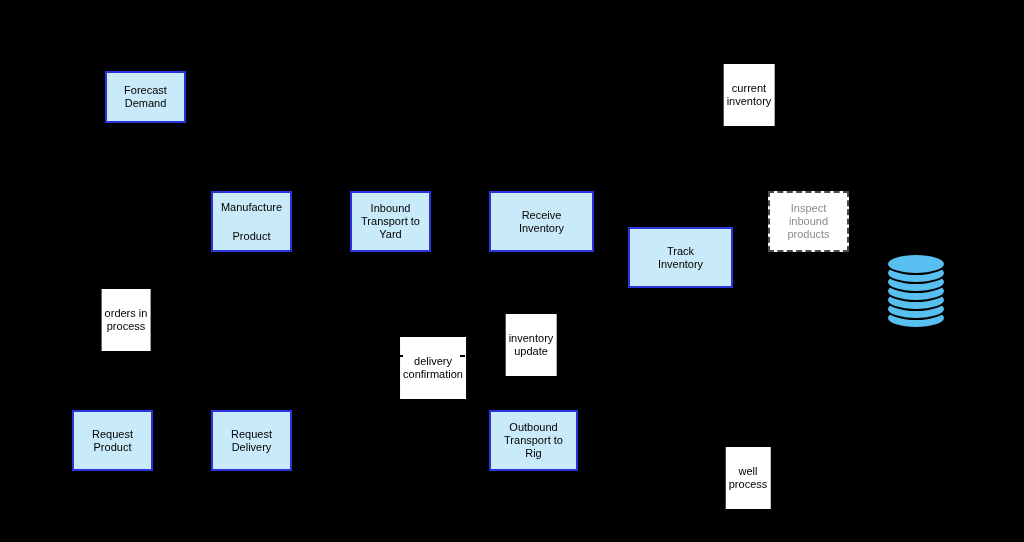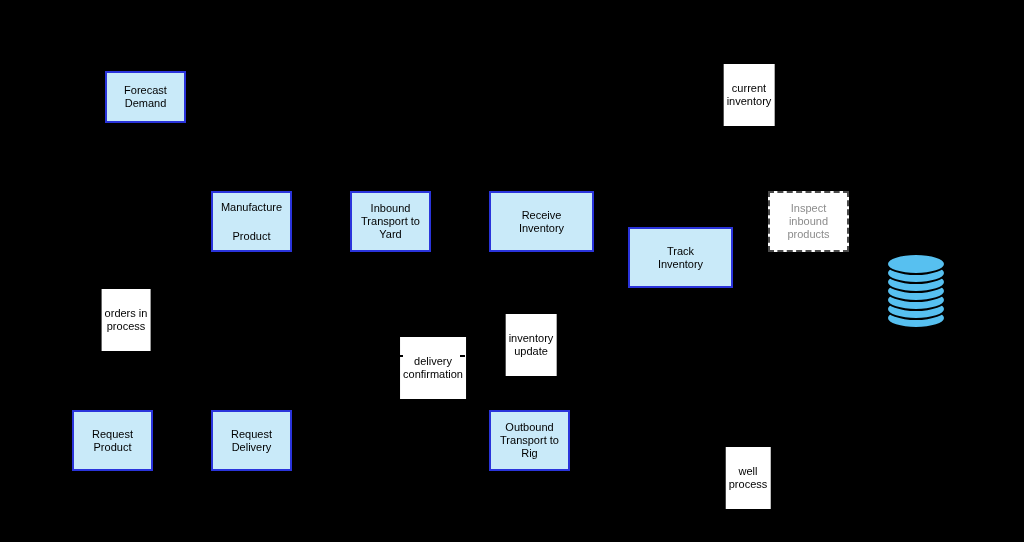--- a/index.html
+++ b/index.html
@@ -67,21 +67,21 @@
       <div class="line">products</div>
     </div>
     <div class="box process" style="left: 72px; top: 410px; width: 81px; height: 61px;">
       <div class="line">Request</div>
       <div class="line">Product</div>
     </div>
     <div class="box process" style="left: 211px; top: 410px; width: 81px; height: 61px;">
       <div class="line">Request</div>
       <div class="line">Delivery</div>
     </div>
-    <div class="box process" style="left: 489px; top: 410px; width: 81px; height: 61px;">
+    <div class="box process" style="left: 489px; top: 410px; width: 89px; height: 61px;">
       <div class="line">Outbound</div>
       <div class="line">Transport to</div>
       <div class="line">Rig</div>
     </div>
     <div class="flow-label" style="left: 749px; top: 64px;">
       <div class="line">current</div>
       <div class="line">inventory</div>
     </div>
     <div class="flow-label" style="left: 126px; top: 289px;">
       <div class="line">orders in</div>

